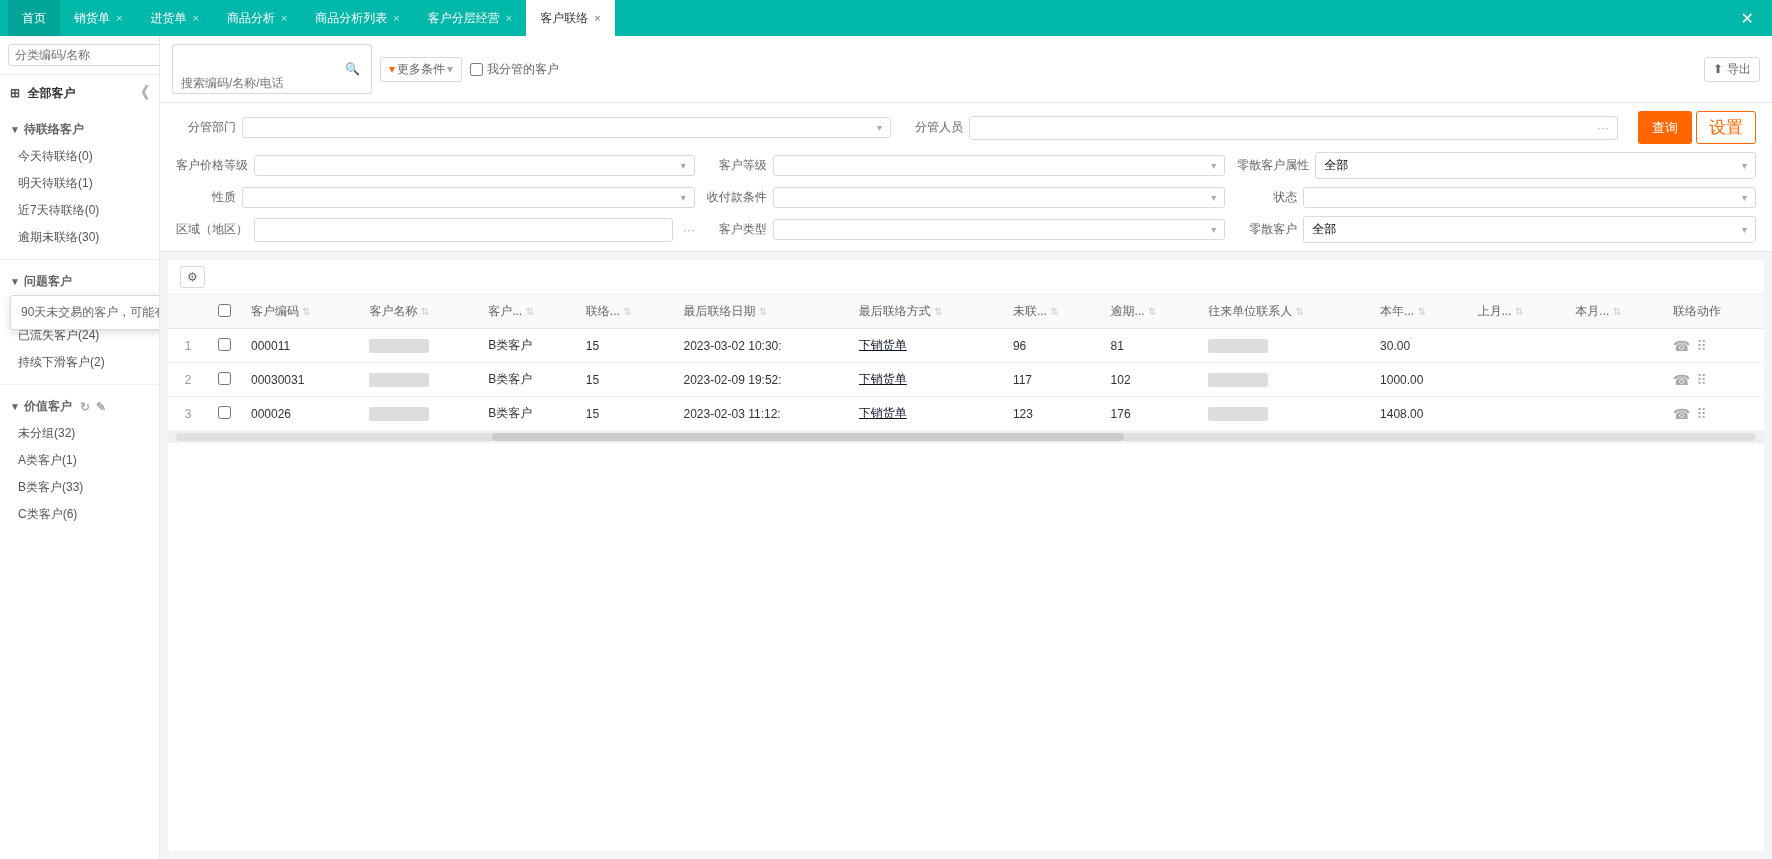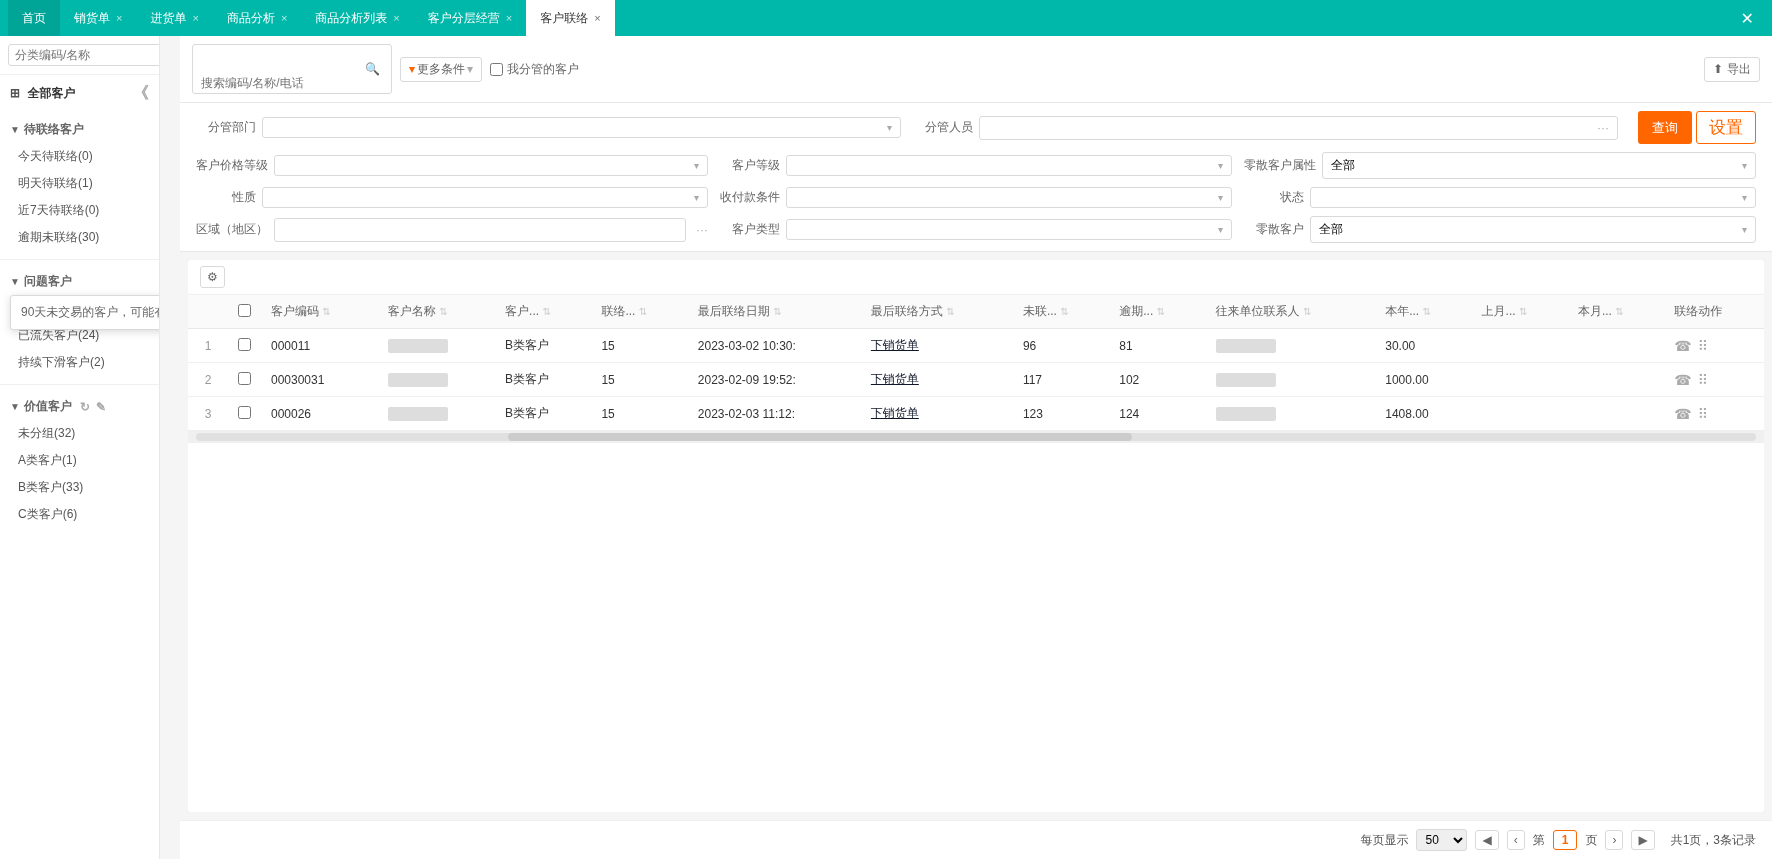--- a/index.html
+++ b/index.html
@@ -8,21 +8,21 @@
     
     .top-nav { background: #00b8a9; display: flex; align-items: center; height: 36px; padding: 0 8px; }
     .nav-tab { color: #fff; padding: 0 14px; height: 36px; display: flex; align-items: center; cursor: pointer; font-size: 13px; position: relative; white-space: nowrap; }
     .nav-tab.home { background: rgba(0,0,0,0.1); }
     .nav-tab.active { background: #fff; color: #333; }
     .nav-tab .close-x { margin-left: 6px; font-size: 11px; opacity: 0.7; }
     .spacer { flex: 1; }
     .win-close { color: #fff; cursor: pointer; font-size: 16px; padding: 0 10px; }
 
     
-    .main-layout { display: flex; height: calc(100vh - 36px); gap: 20px; }
+    .main-layout { display: flex; height: calc(100vh - 36px); }
 
     
     .sidebar { width: 160px; background: #fff; border-right: 1px solid #e8e8e8; display: flex; flex-direction: column; overflow-y: auto; }
     .sidebar-search { padding: 8px; border-bottom: 1px solid #f0f0f0; display: flex; align-items: center; gap: 4px; }
     .sidebar-search input { flex: 1; border: 1px solid #d9d9d9; border-radius: 3px; padding: 3px 6px; outline: none; font-size: 12px; }
 
     .sidebar-group { padding: 0; }
     .sidebar-group-title { display: flex; align-items: center; justify-content: space-between; padding: 8px 10px; font-weight: bold; color: #333; font-size: 13px; cursor: pointer; }
     .sidebar-group-title .grid-icon { color: #555; margin-right: 4px; }
     .sidebar-collapse { color: #aaa; cursor: pointer; font-size: 16px; }
@@ -414,21 +414,21 @@
             <tr>
       <td class="row-num">3</td>
       <td class="checkbox-cell"><input type="checkbox" style=""></td>
       <td>000026</td>
       <td><span class="blurred"></span></td>
       <td>B类客户</td>
       <td>15</td>
       <td>2023-02-03 11:12:</td>
       <td><span class="link-text">下销货单</span></td>
       <td>123</td>
-      <td>124</td>
+      <td>176</td>
       <td><span class="blurred"></span></td>
       <td>1408.00</td>
       <td></td>
       <td></td>
       <td>
         <div class="action-icons">
           <span class="action-icon">☎</span>
           <span class="action-icon">⠿</span>
         </div>
       </td>
@@ -436,30 +436,15 @@
           </tbody>
       </table>
 
       <div class="scrollbar-area">
         <div class="scrollbar-track">
           <div class="scrollbar-thumb"></div>
         </div>
       </div>
     </div>
 
-    <div class="pagination">
-      <span>每页显示</span>
-      <select>
-        <option>50</option>
-        <option>100</option>
-      </select>
-      <span class="page-btn">◀</span>
-      <span class="page-btn">‹</span>
-      <span style="color:#555;">第</span>
-      <span class="page-current">1</span>
-      <span style="color:#555;">页</span>
-      <span class="page-btn">›</span>
-      <span class="page-btn">▶</span>
-      <span style="color:#555; margin-left:8px;">共1页，3条记录</span>
-    </div>
 
   </div>
 </div>
 
 </body></html>

